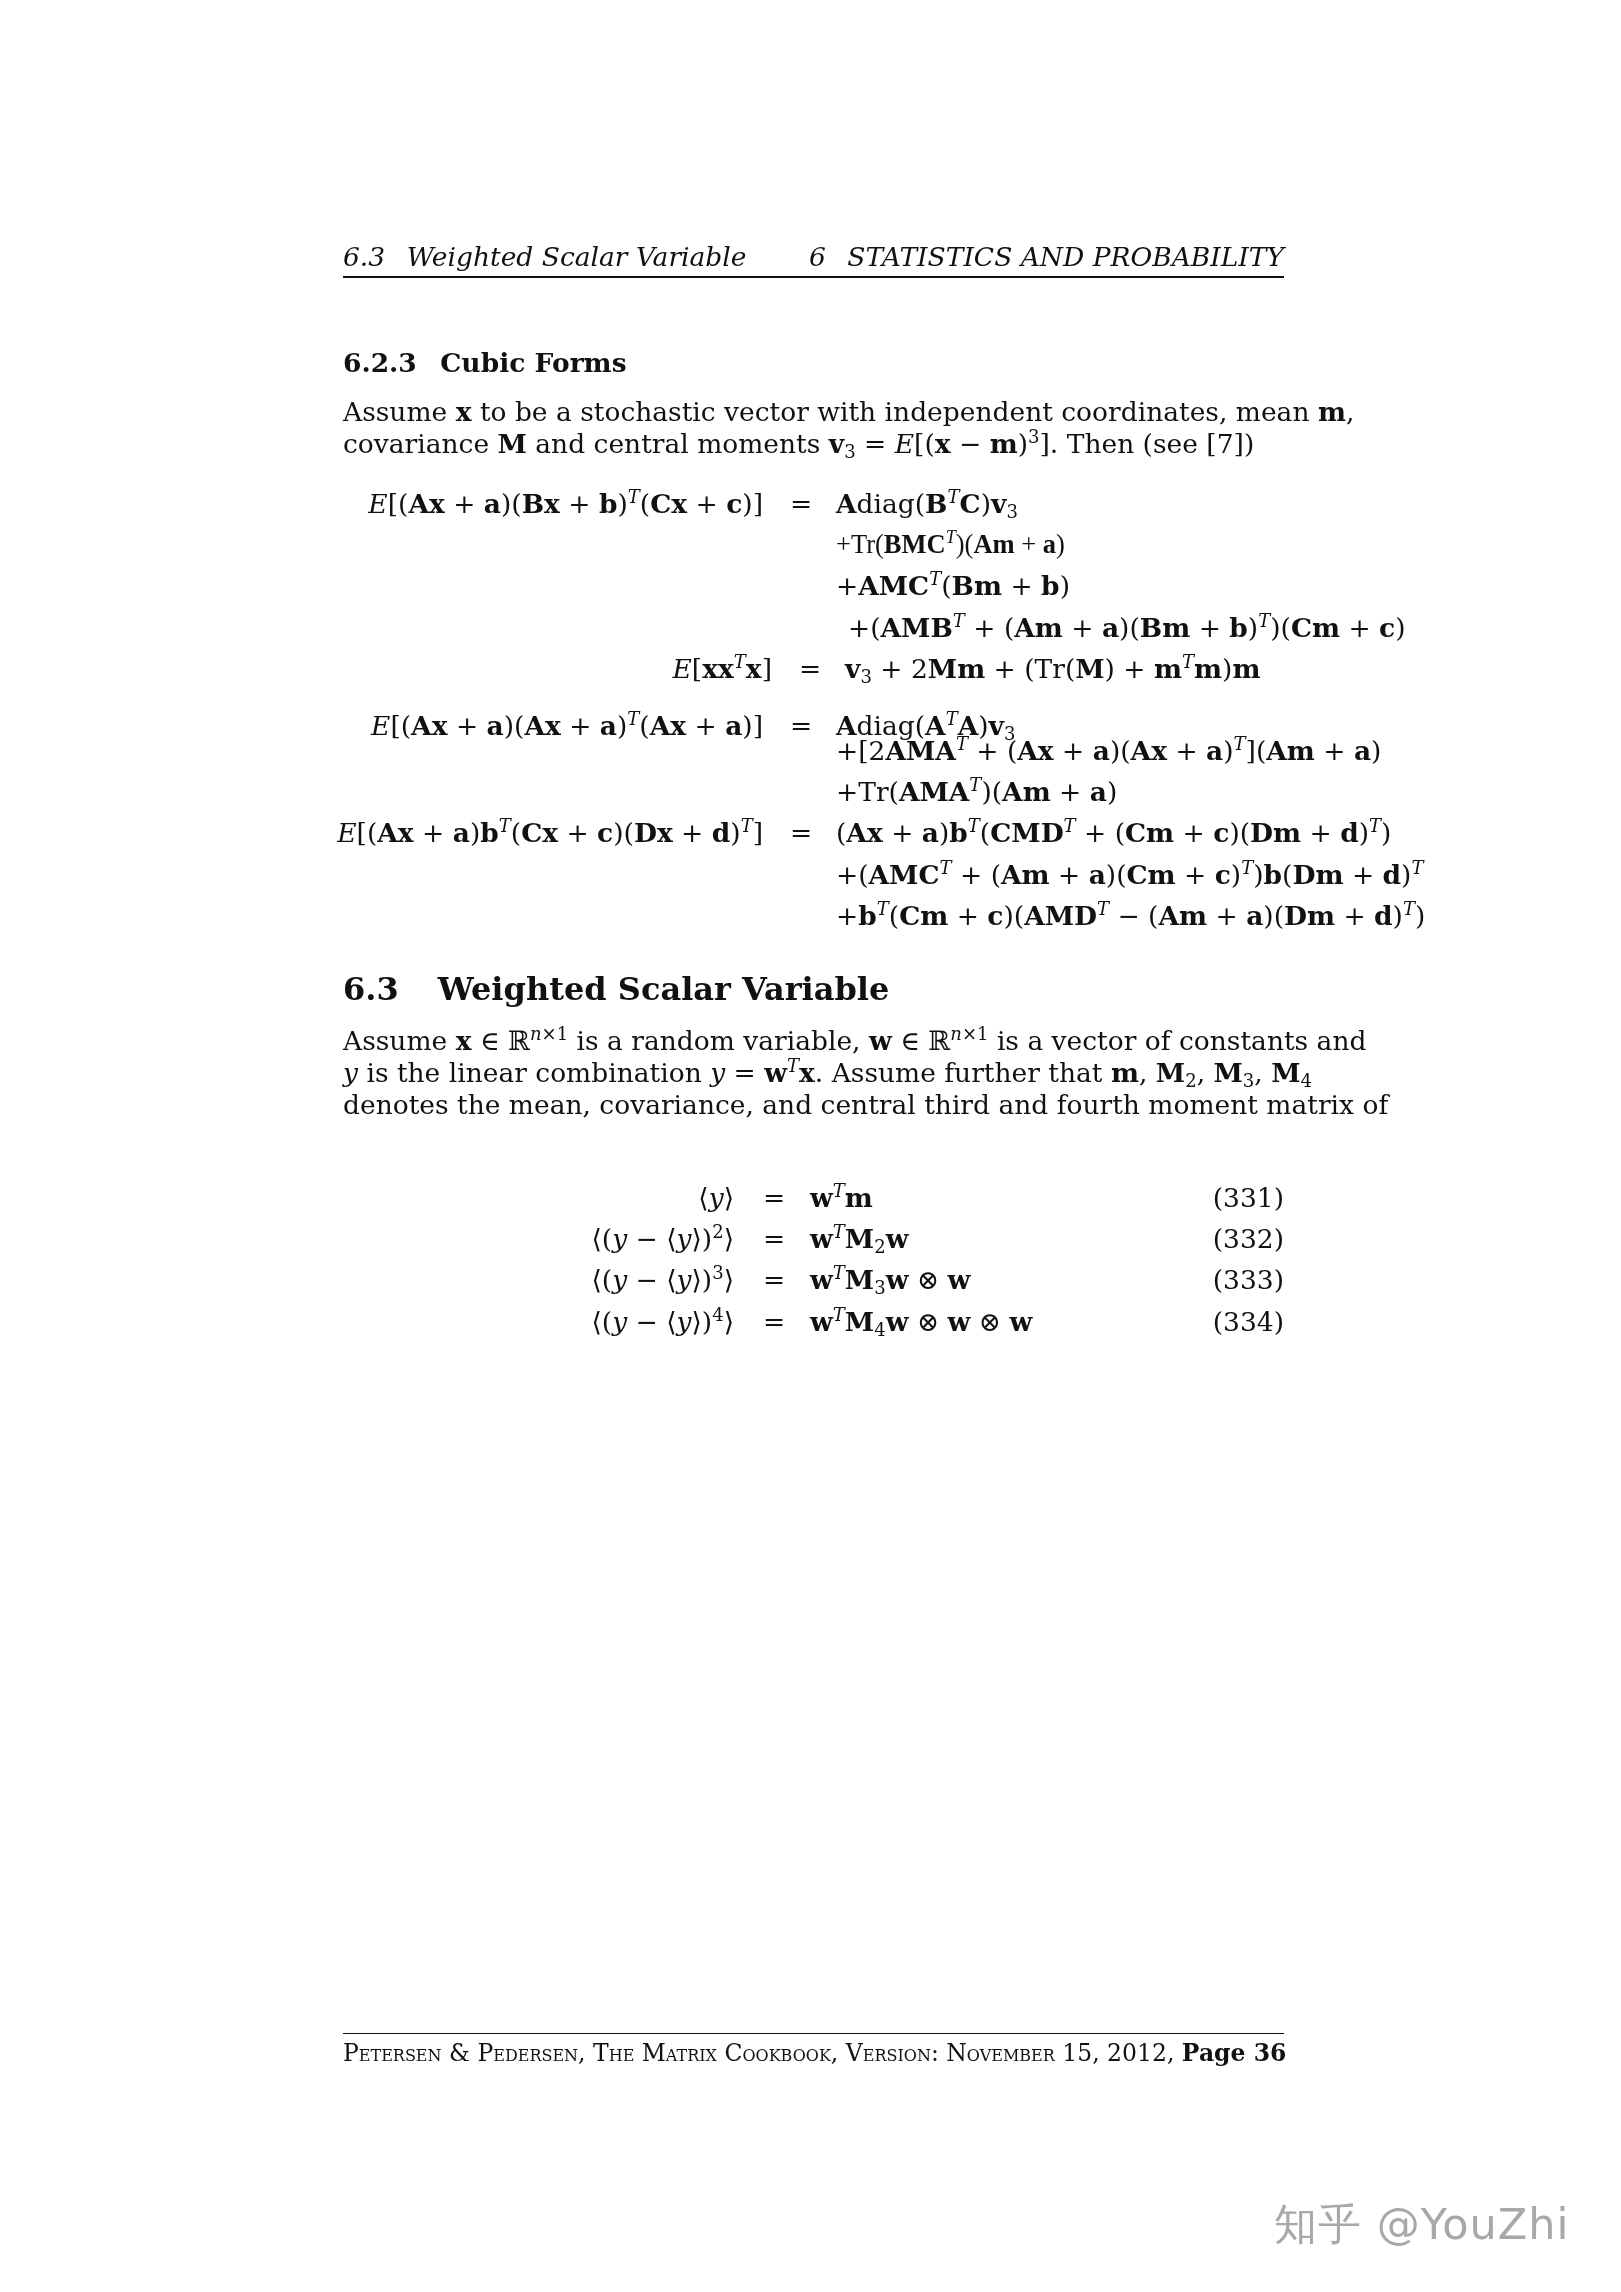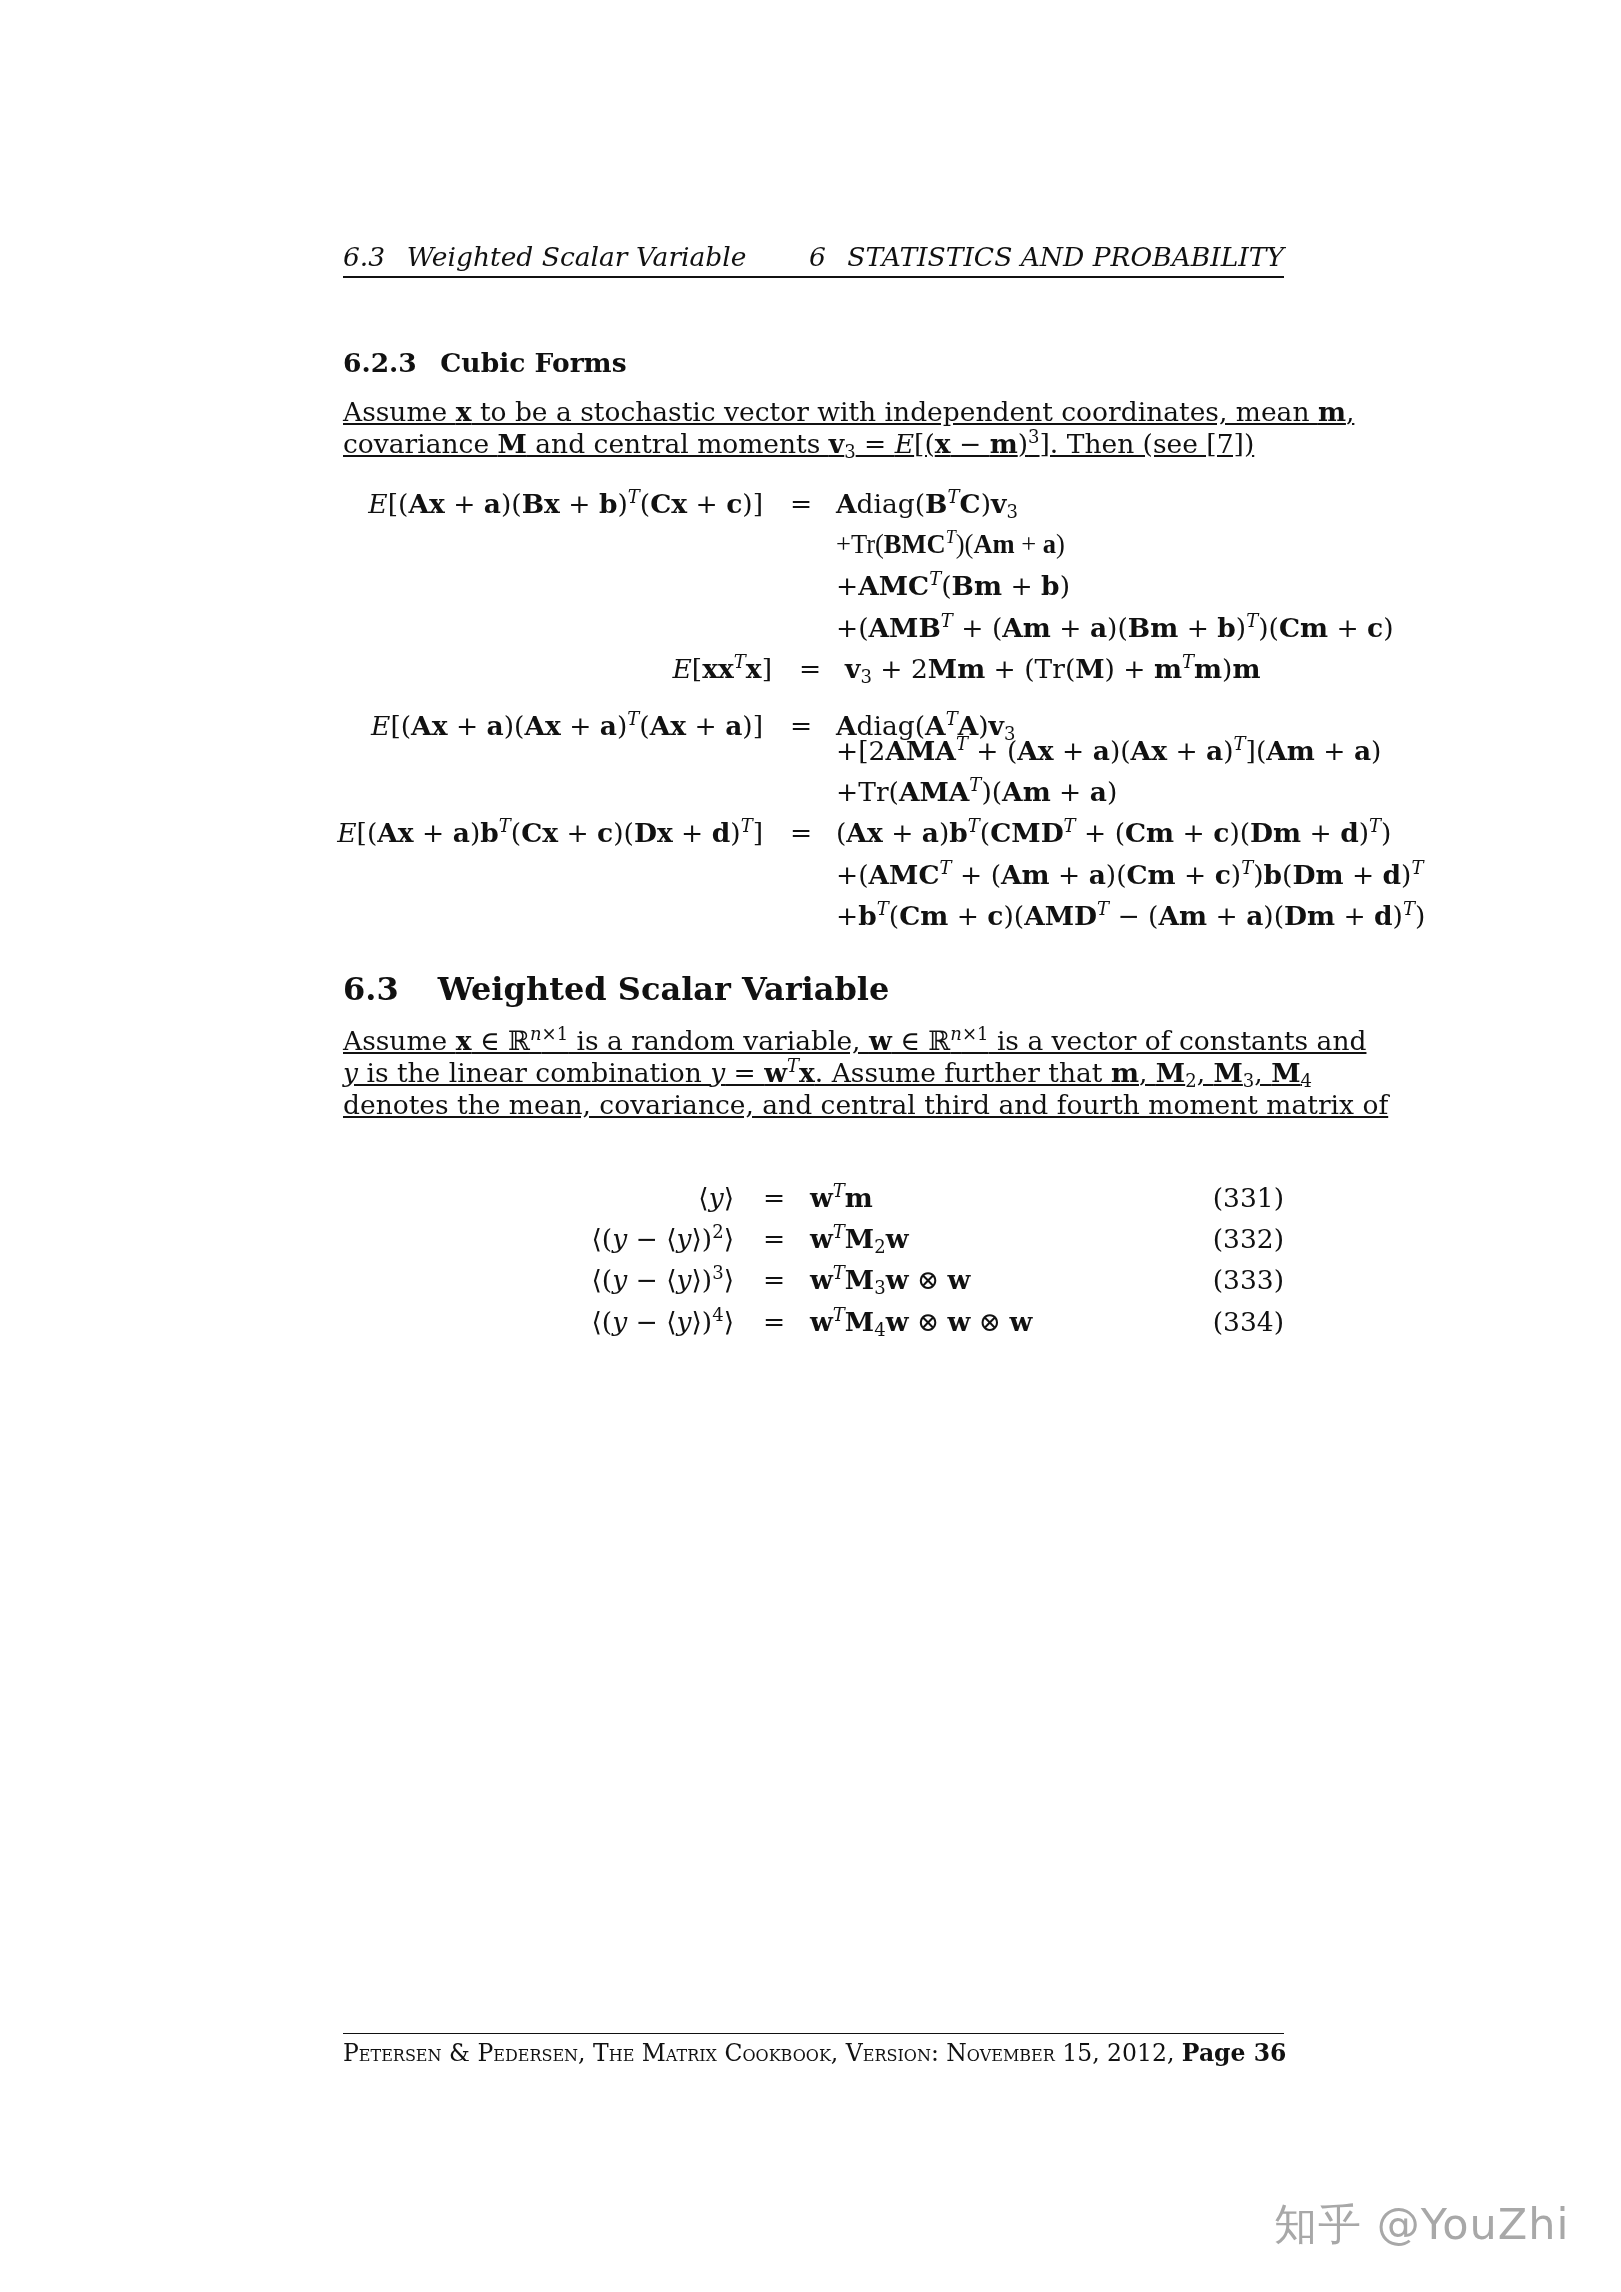--- a/index.html
+++ b/index.html
@@ -13,21 +13,21 @@
   .run-head .left { position: absolute; left: 0; top: 0; }
   .run-head .right { position: absolute; right: 0; top: 0; text-align: center; }
   .run-head .num { margin-right: 21.6px; }
   .head-rule { position: absolute; left: 343px; top: 276px; width: 941px; height: 2px; background: #111; }
 
   .subsec { position: absolute; left: 343px; top: 347px; font-size: 26.5px; font-weight: bold; }
   .subsec .num { margin-right: 23.5px; }
 
   .para { position: absolute; left: 343px; width: 941px; font-size: 26.5px; line-height: 32px;
           text-align: justify; }
-  .para .ln { display: block; white-space: nowrap; text-decoration: underline; }
+  .para .ln { display: block; white-space: nowrap; }
 
   .b { font-weight: bold; font-style: normal; }
   .i { font-style: italic; }
   sup, sub { font-size: 0.68em; line-height: 0; }
   sup { vertical-align: 0.55em; }
   sub { vertical-align: -0.25em; }
 
   
   .eq-row { position: absolute; font-size: 26.5px; white-space: nowrap; height: 35px; }
   .eq-lhs { position: absolute; right: 0; text-align: right; }
@@ -80,21 +80,21 @@
         </div>
       <span class="eq-eq">=</span>
       <span class="eq-rhs"><span class="b">A</span>diag(<span class="b">B</span><sup class="i">T</sup><span class="b">C</span>)<span class="b">v</span><sub>3</sub></span>
     </div>
     <div class="eq-row" style="top:529px;left:0;width:1431px;font-family:Liberation Serif, serif;">
       <span class="eq-rhs">+Tr(<span class="b">BMC</span><sup class="i">T</sup>)(<span class="b">Am</span> + <span class="b">a</span>)</span>
     </div>
     <div class="eq-row" style="top:570px;left:0;width:1431px;">
       <span class="eq-rhs">+<span class="b">AMC</span><sup class="i">T</sup>(<span class="b">Bm</span> + <span class="b">b</span>)</span>
     </div>
-    <div class="eq-row" style="top:612px;left:0;width:1431px;padding-left:47px;">
+    <div class="eq-row" style="top:612px;left:12px;width:1431px;padding-left:47px;">
       <span class="eq-rhs">+(<span class="b">AMB</span><sup class="i">T</sup> + (<span class="b">Am</span> + <span class="b">a</span>)(<span class="b">Bm</span> + <span class="b">b</span>)<sup class="i">T</sup>)(<span class="b">Cm</span> + <span class="b">c</span>)</span>
     </div>
     <div class="eq-row" style="top:653px;left:9px;width:1431px;padding-left:40px;">
       <div class="lhs-box">
           <span class="eq-lhs"><span class="i">E</span>[<span class="b">xx</span><sup class="i">T</sup><span class="b">x</span>]</span>
         </div>
       <span class="eq-eq">=</span>
       <span class="eq-rhs"><span class="b">v</span><sub>3</sub> + 2<span class="b">Mm</span> + (Tr(<span class="b">M</span>) + <span class="b">m</span><sup class="i">T</sup><span class="b">m</span>)<span class="b">m</span></span>
     </div>
     <div class="eq-row" style="top:694px;left:0;width:1431px;margin-top:16px;">

